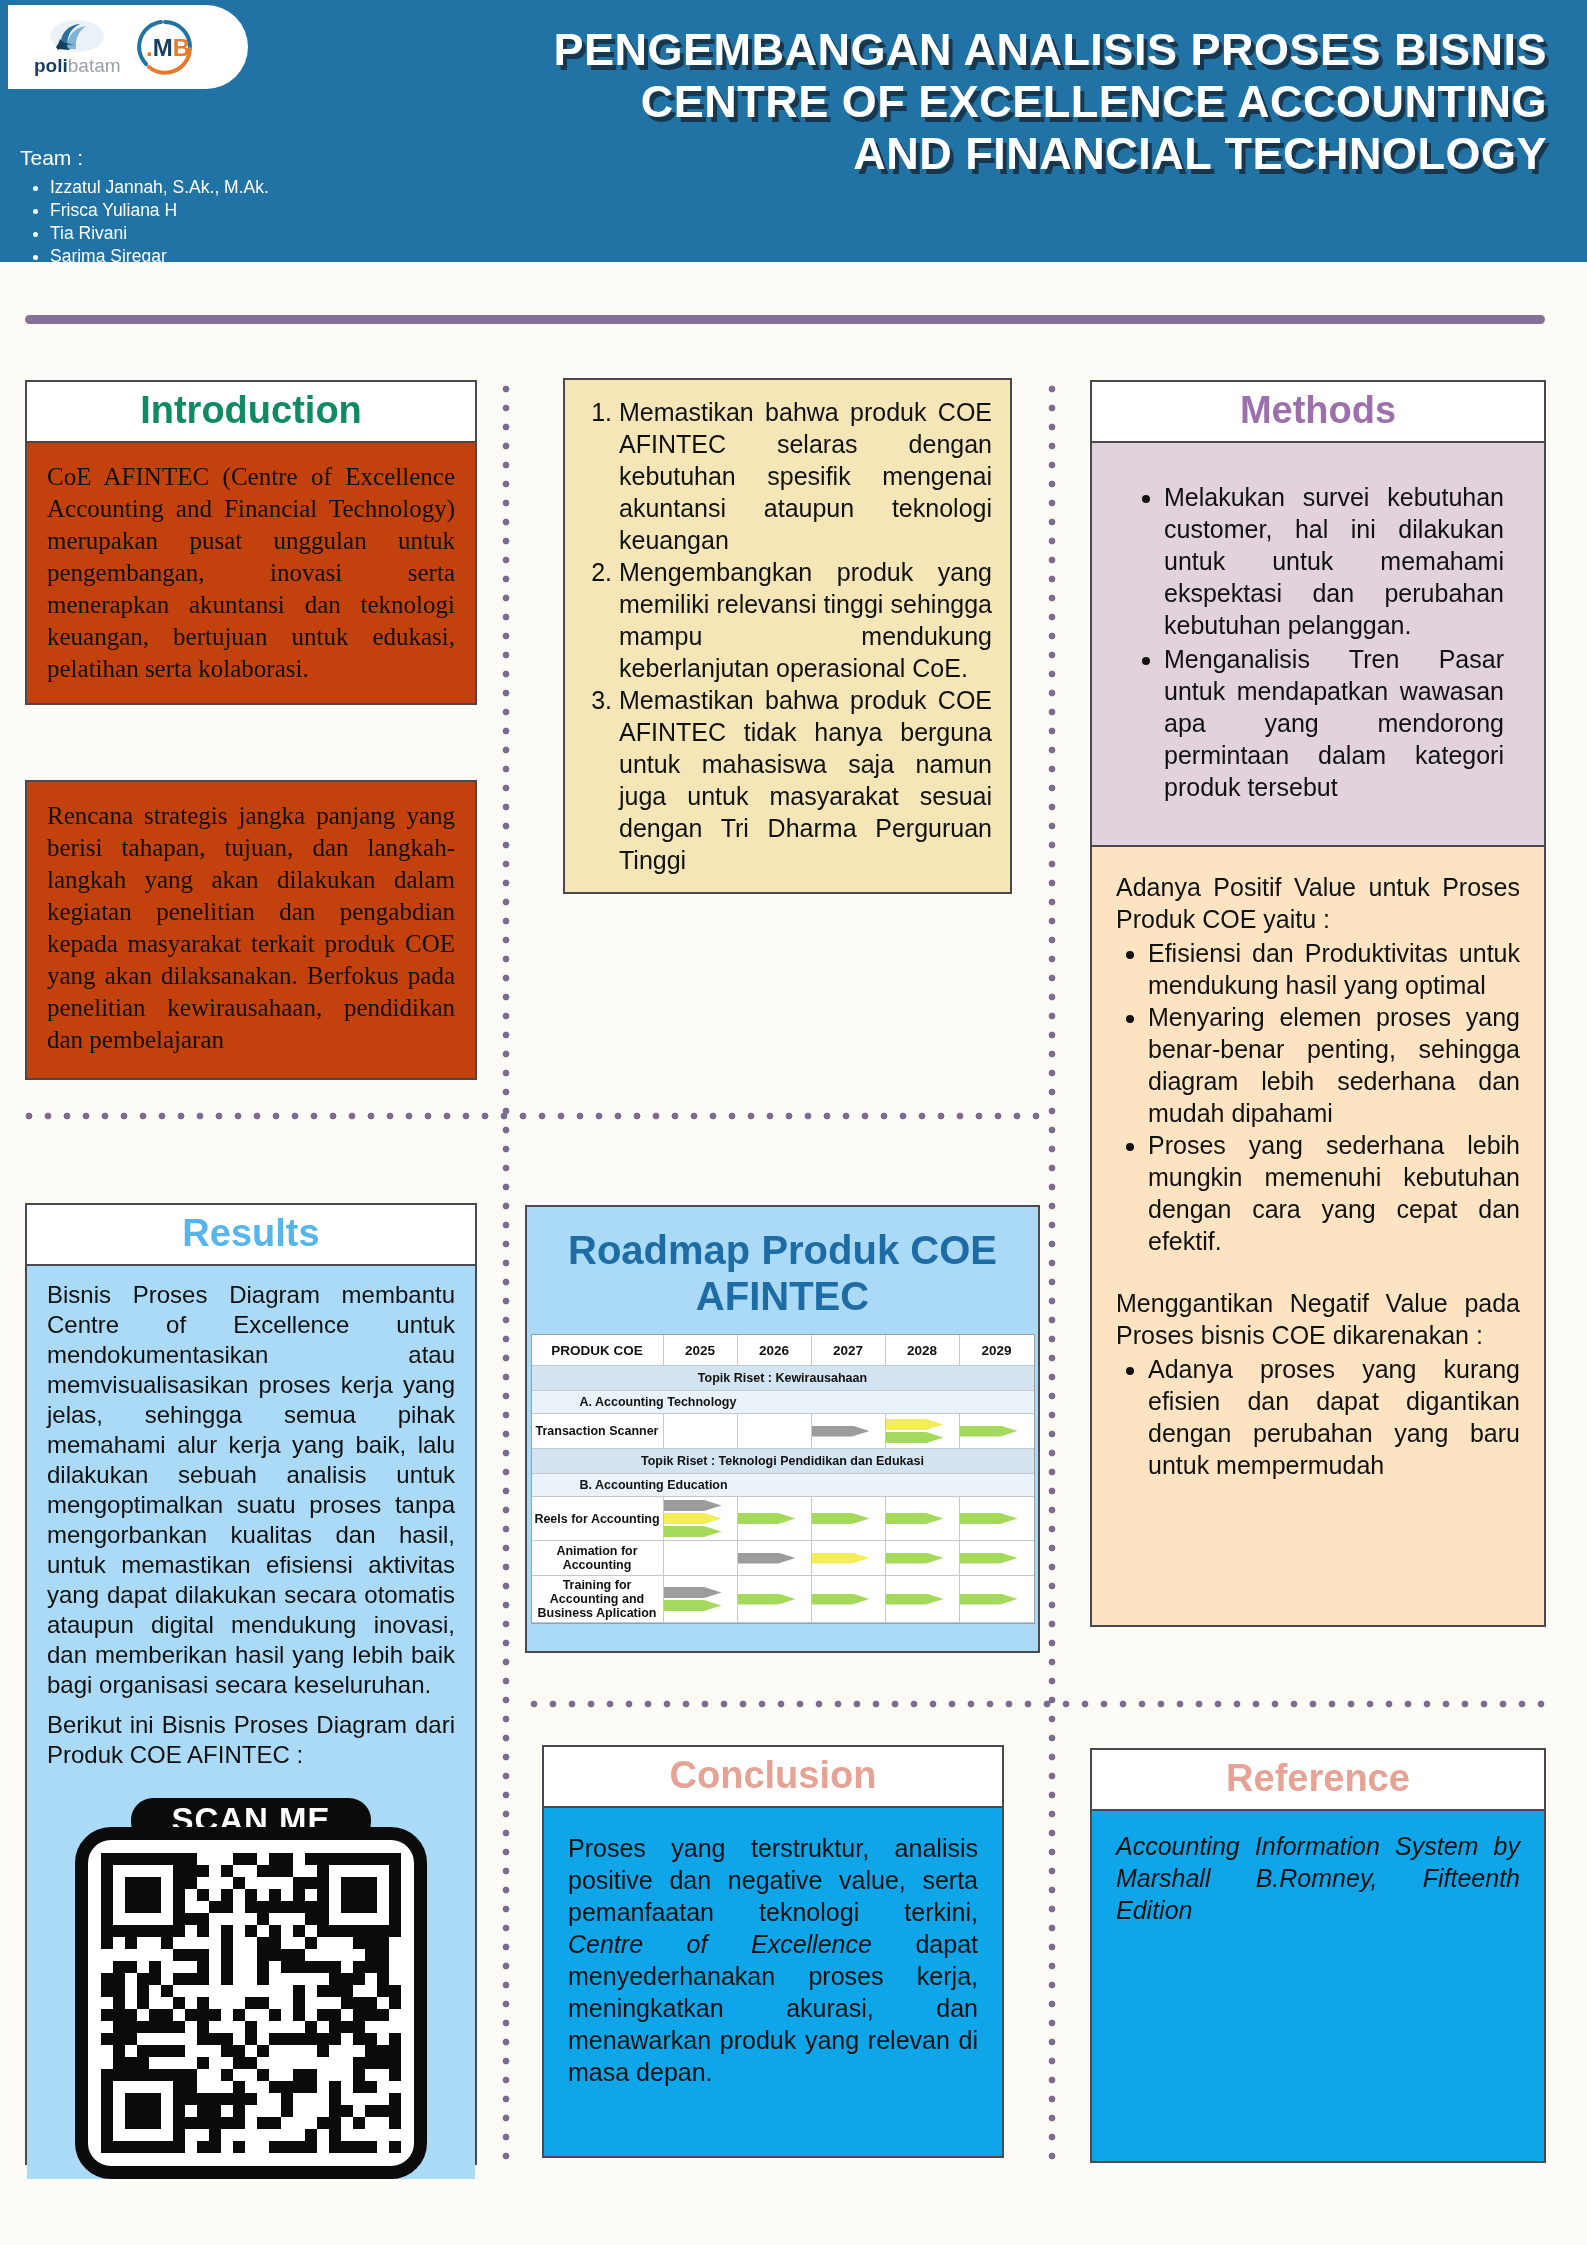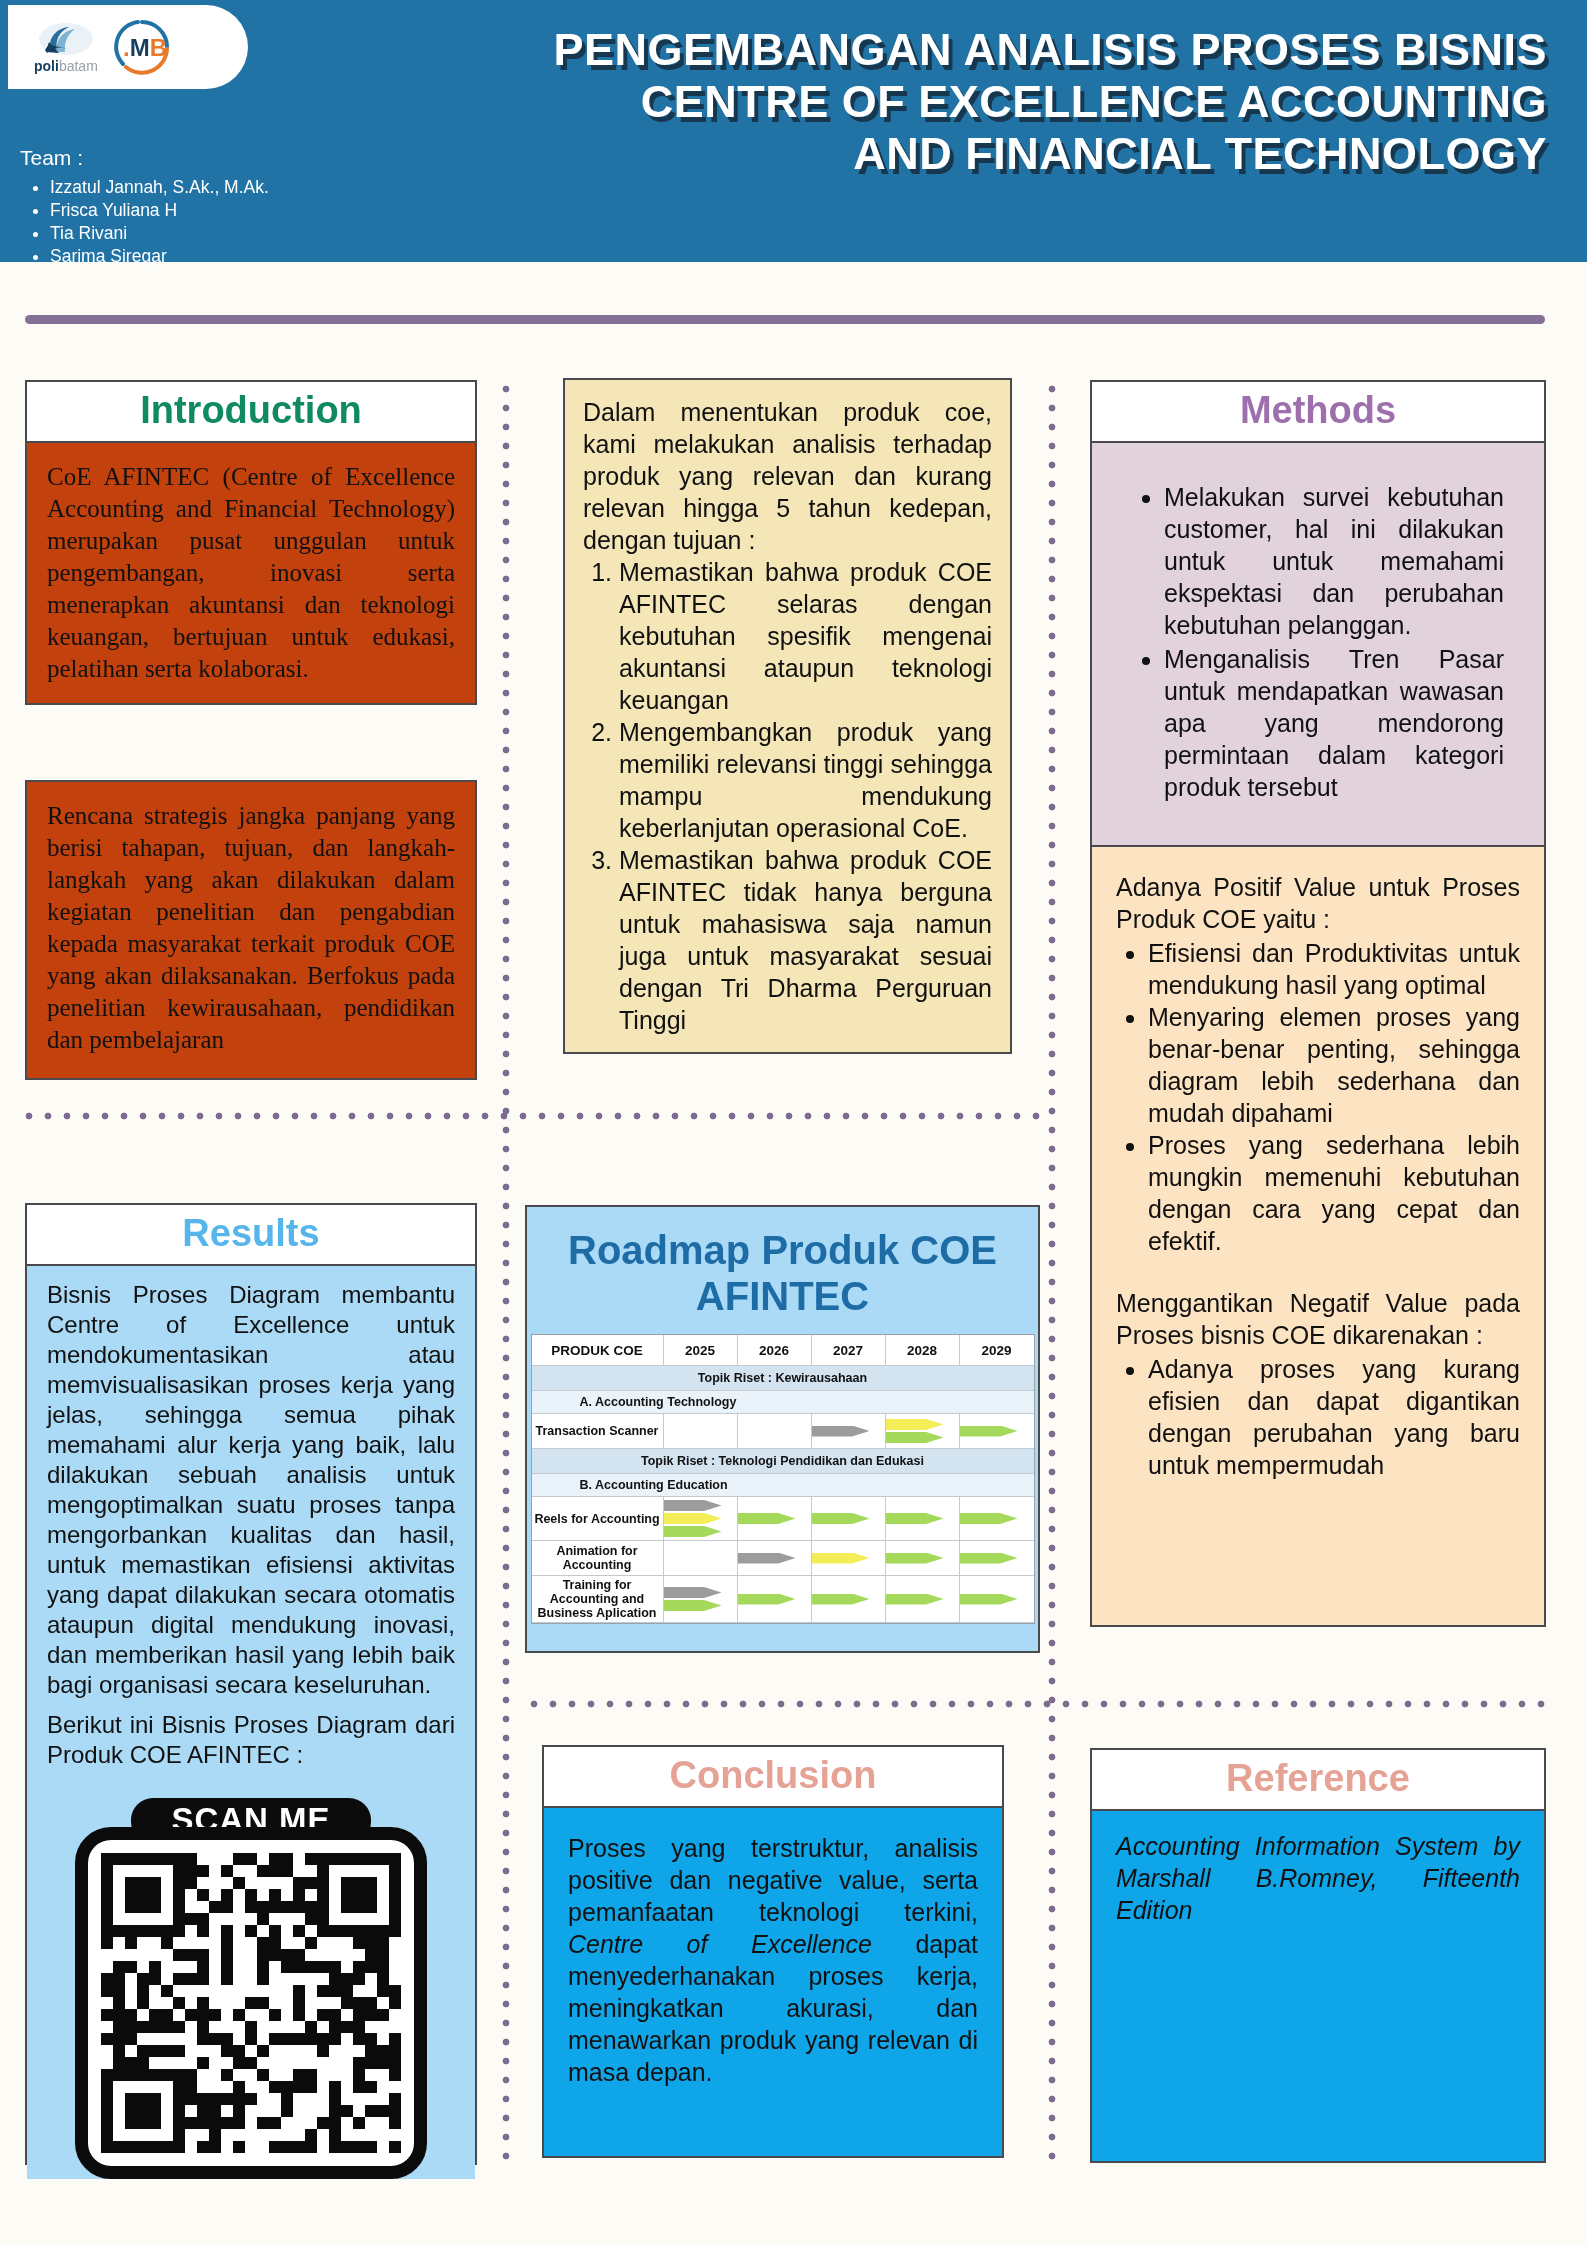--- a/index.html
+++ b/index.html
@@ -5,21 +5,21 @@
 <style>
   html,body{margin:0;padding:0;}
   .poster{position:relative;width:1587px;height:2245px;background:#FDFBF5;overflow:hidden;
           font-family:"Liberation Sans","DejaVu Sans",sans-serif;color:#111;}
 
   
   .header{position:absolute;top:0;left:0;width:1587px;height:262px;background:#2173A6;}
   .logo-pill{position:absolute;top:5px;left:8px;width:240px;height:84px;background:#fff;
              border-radius:0 42px 42px 0;display:flex;align-items:center;gap:16px;padding-left:26px;box-sizing:border-box;}
   .pb-logo{display:flex;flex-direction:column;align-items:center;line-height:1;}
-  .pb-text{font-size:14px;margin-top:1px;font-weight:bold;color:#163F5E;}
+  .pb-text{font-size:19px;margin-top:1px;font-weight:bold;color:#163F5E;}
   .pb-text .lt{color:#9AA0A6;font-weight:normal;}
   .main-title{position:absolute;top:24px;right:40px;text-align:right;color:#fff;font-weight:bold;
               font-size:45px;line-height:52px;letter-spacing:.5px;text-shadow:4px 5px 0 #16374E;white-space:nowrap;}
   .team-block{position:absolute;left:20px;top:146px;color:#fff;}
   .team-label{font-size:21px;}
   .team-list{list-style:disc;margin:6px 0 0;padding-left:30px;font-size:17.5px;line-height:23px;}
 
   .divider{position:absolute;top:315px;left:25px;width:1520px;height:9px;border-radius:5px;background:#857198;}
 
   
@@ -141,21 +141,20 @@
   <div class="panel" id="intro-box">
     <div class="panel-header t-green">Introduction</div>
     <div class="panel-body bg-mint">CoE AFINTEC (Centre of Excellence Accounting and Financial Technology) merupakan pusat unggulan untuk pengembangan, inovasi serta menerapkan akuntansi dan teknologi keuangan, bertujuan untuk edukasi, pelatihan serta kolaborasi.</div>
   </div>
   <div class="panel" id="intro-box2">
     <div class="panel-body bg-mint">Rencana strategis jangka panjang yang berisi tahapan, tujuan, dan langkah-langkah yang akan dilakukan dalam kegiatan penelitian dan pengabdian kepada masyarakat terkait produk COE yang akan dilaksanakan. Berfokus pada penelitian kewirausahaan, pendidikan dan pembelajaran</div>
   </div>
 
   <div class="panel" id="objectives-box">
     <div class="panel-body bg-yellow">
-      <span>Dalam menentukan produk coe, kami melakukan analisis terhadap produk yang relevan dan kurang relevan hingga 5 tahun kedepan, dengan tujuan :</span>
       <ol id="objectives-list">
           <li>Memastikan bahwa produk COE AFINTEC selaras dengan kebutuhan spesifik mengenai akuntansi ataupun teknologi keuangan</li>
           <li>Mengembangkan produk yang memiliki relevansi tinggi sehingga mampu mendukung keberlanjutan operasional CoE.</li>
           <li>Memastikan bahwa produk COE AFINTEC tidak hanya berguna untuk mahasiswa saja namun juga untuk masyarakat sesuai dengan Tri Dharma Perguruan Tinggi</li>
         </ol>
     </div>
   </div>
 
   <div class="panel" id="methods-box">
     <div class="panel-header t-purple">Methods</div>

